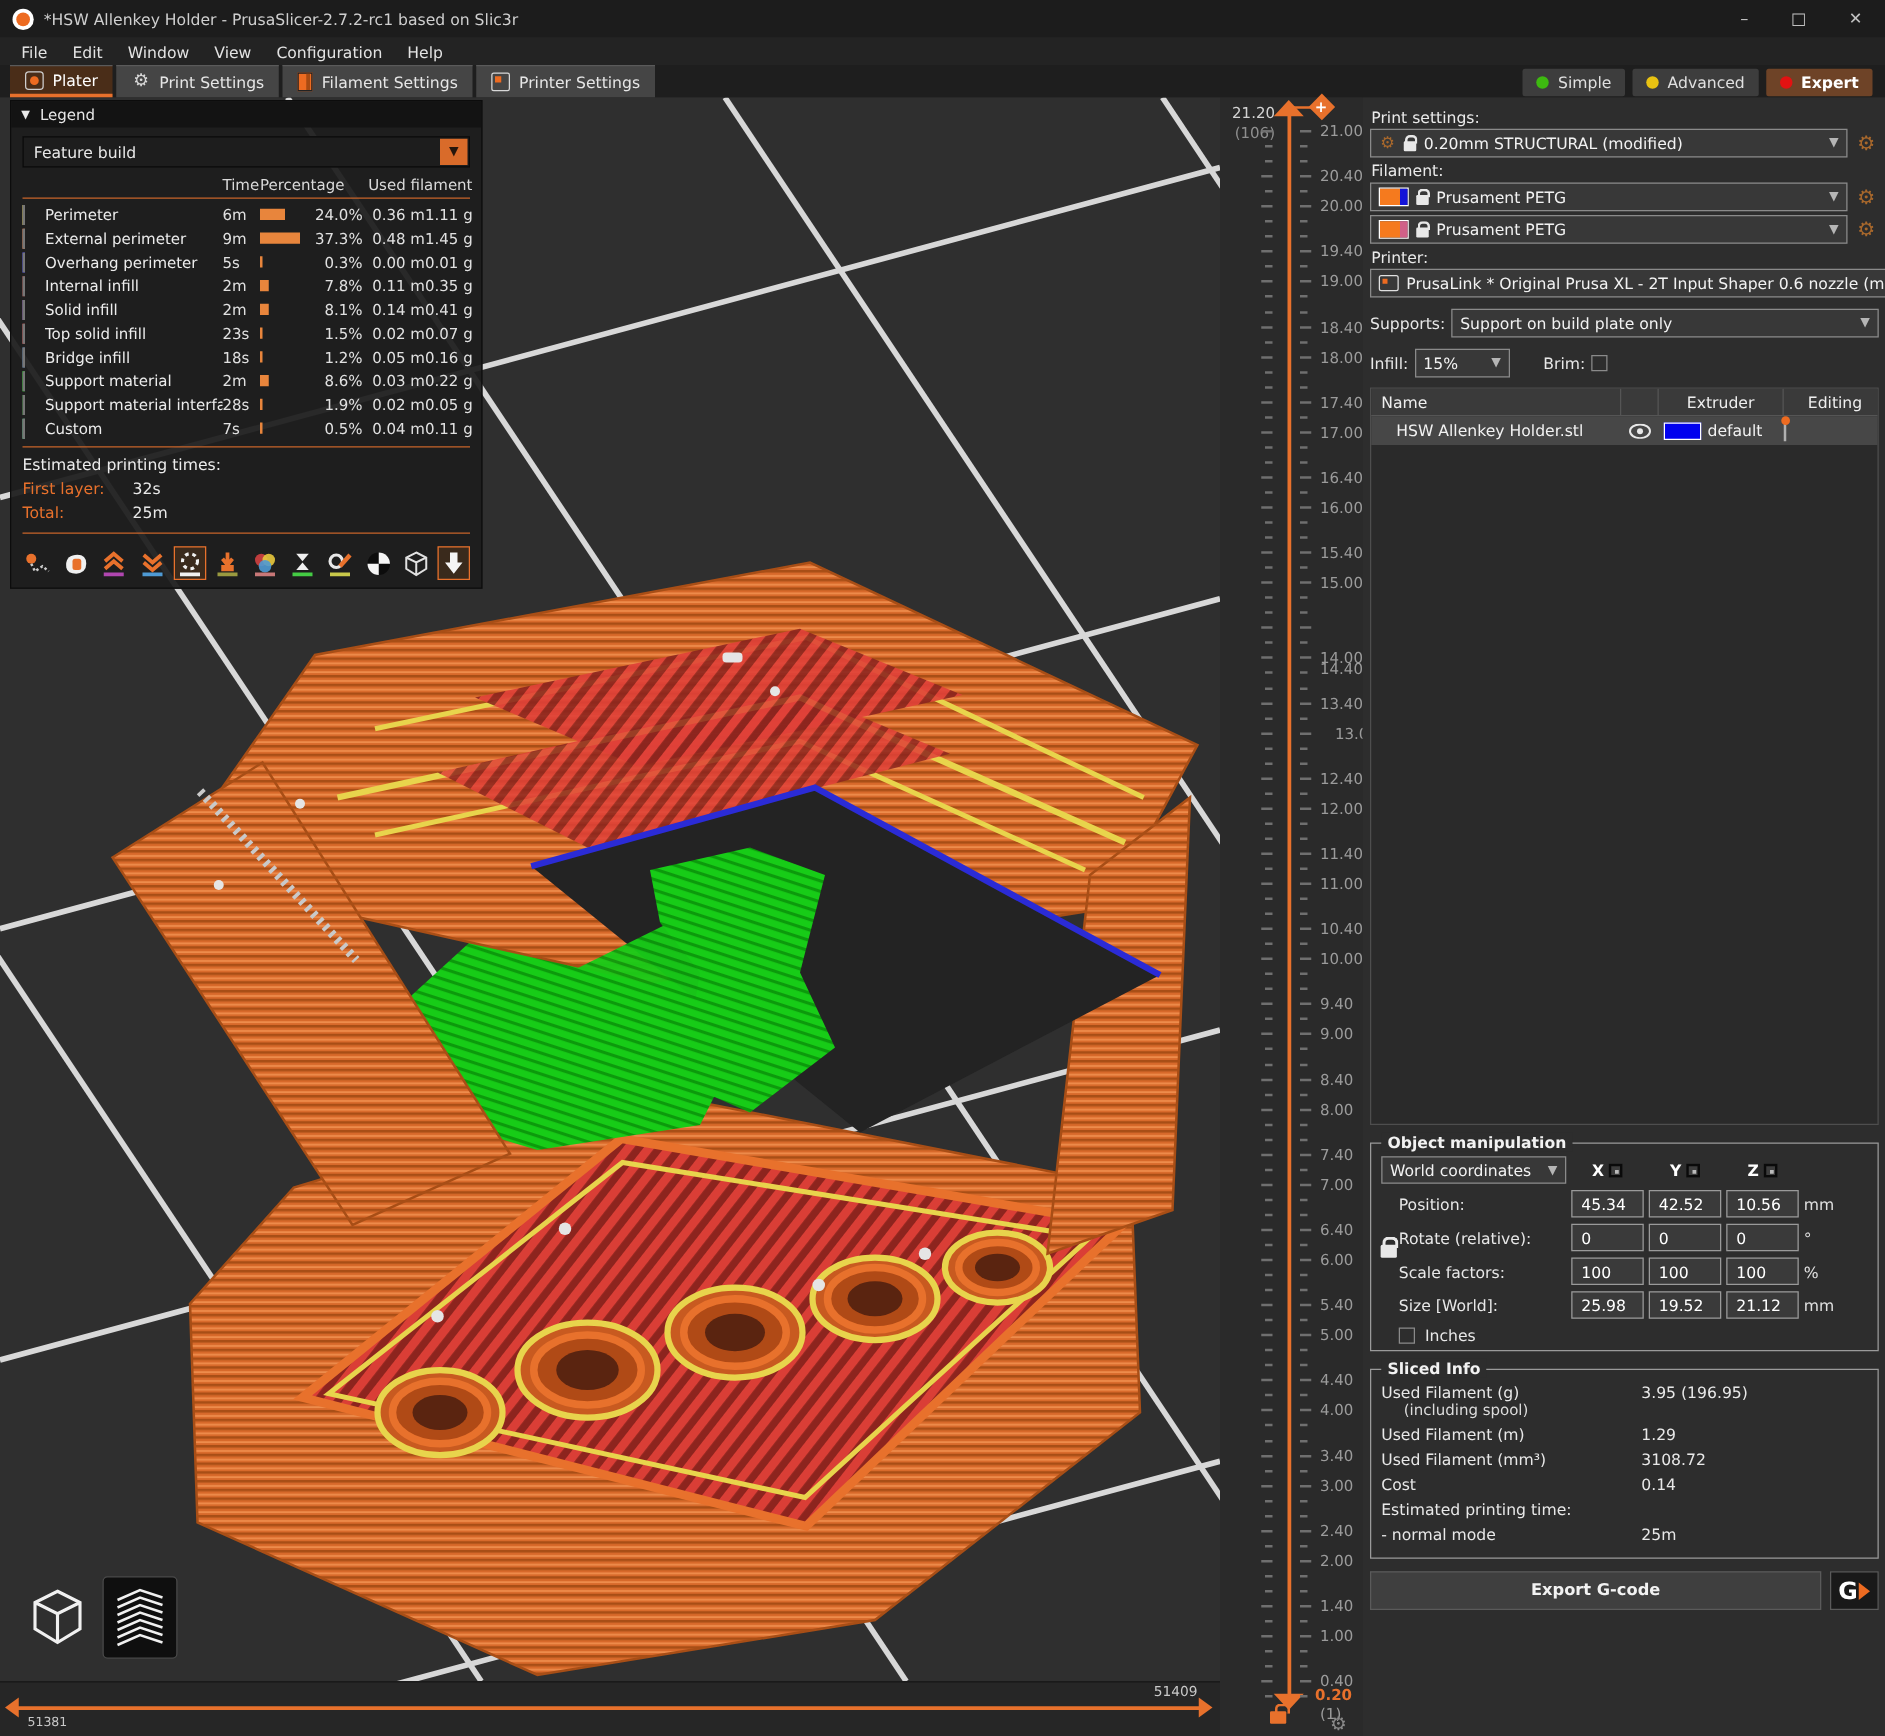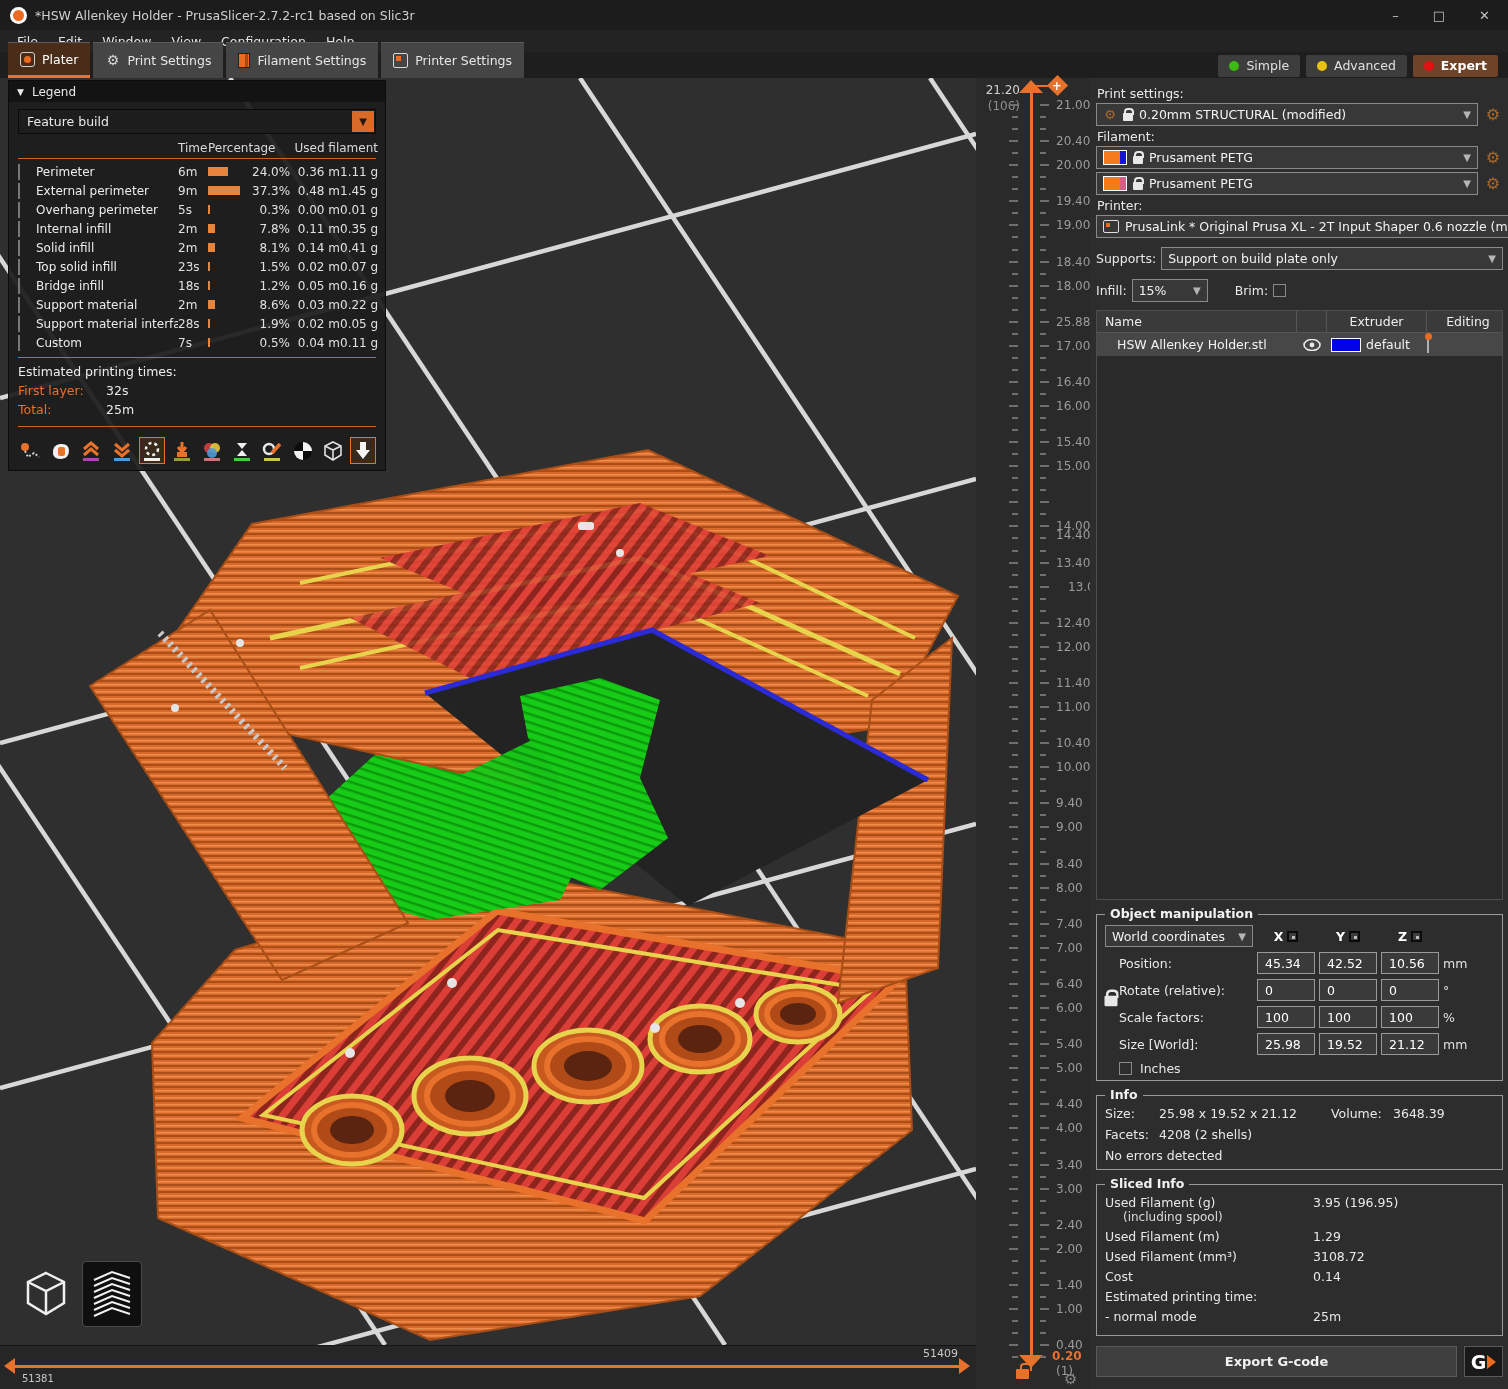--- a/index.html
+++ b/index.html
@@ -11,21 +11,21 @@
   .appicon { width:17px; height:17px; border-radius:50%; background:#fff; position:relative; overflow:hidden; margin-right:8px; flex:0 0 auto;}
   .appicon::after { content:""; position:absolute; left:3px; top:3px; width:11px; height:11px; border-radius:50%; background:#ED6B21; }
   .title-text { color:#cfcfcf; font-size:12.5px; }
   .winbtns { margin-left:auto; display:flex; gap:34px; padding-right:8px; color:#c0c0c0; font-size:13px; }
   .winbtns span { cursor:default; }
 
   .menubar { position:absolute; left:0; top:30px; width:100%; height:22px; background:#232323; display:flex; align-items:center; gap:2px; padding-left:8px; }
   .menu-item { padding:2px 9px; color:#e3e3e3; }
 
   .tabbar { position:absolute; left:0; top:52px; width:100%; height:26px; background:#1e1e1e; display:flex; align-items:flex-end; gap:3px; padding-left:8px; }
-  .tab { height:36px; display:flex; align-items:center; gap:7px; padding:0 12px; background:#454545; color:#e6e6e6; border-top:1px solid #5a5a5a;}
+  .tab { height:26px; display:flex; align-items:center; gap:7px; padding:0 12px; background:#454545; color:#e6e6e6; border-top:1px solid #5a5a5a;}
   .tab.sel { background:#4a2d18; border-bottom:3px solid #E8712C; color:#ffffff; }
   .modes { margin-left:auto; display:flex; gap:6px; align-items:center; padding-right:10px; height:25px;}
   .mode { height:22px; display:flex; align-items:center; gap:7px; background:#3d3d3d; padding:0 11px; color:#e0e0e0; border-radius:2px;}
   .mode.sel { background:#6E4327; color:#fff; font-weight:bold; }
   .dot { width:10px; height:10px; border-radius:50%; }
 
   
   .ticon { width:15px; height:15px; display:inline-block; position:relative; }
   .ticon.plater { border:1px solid #cfcfcf; border-radius:3px; }
   .ticon.plater::after{ content:""; position:absolute; left:3px; top:3px; width:7px; height:7px; border-radius:50%; background:#ED6B21;}
@@ -609,21 +609,21 @@
           <div class="tick" style="left: 64px; top: 194.6px; width: 6px;"></div>
           <div class="tick" style="left: 33px; top: 206.64px; width: 9px;"></div>
           <div class="tick" style="left: 64px; top: 206.64px; width: 9px;"></div>
           <div class="tlabel" style="top: 206.64px;">18.00</div>
           <div class="tick" style="left: 36px; top: 218.68px; width: 6px;"></div>
           <div class="tick" style="left: 64px; top: 218.68px; width: 6px;"></div>
           <div class="tick" style="left: 36px; top: 230.72px; width: 6px;"></div>
           <div class="tick" style="left: 64px; top: 230.72px; width: 6px;"></div>
           <div class="tick" style="left: 33px; top: 242.76px; width: 9px;"></div>
           <div class="tick" style="left: 64px; top: 242.76px; width: 9px;"></div>
-          <div class="tlabel" style="top: 242.76px;">25.88</div>
+          <div class="tlabel" style="top: 242.76px;">17.40</div>
           <div class="tick" style="left: 36px; top: 254.8px; width: 6px;"></div>
           <div class="tick" style="left: 64px; top: 254.8px; width: 6px;"></div>
           <div class="tick" style="left: 33px; top: 266.84px; width: 9px;"></div>
           <div class="tick" style="left: 64px; top: 266.84px; width: 9px;"></div>
           <div class="tlabel" style="top: 266.84px;">17.00</div>
           <div class="tick" style="left: 36px; top: 278.88px; width: 6px;"></div>
           <div class="tick" style="left: 64px; top: 278.88px; width: 6px;"></div>
           <div class="tick" style="left: 36px; top: 290.92px; width: 6px;"></div>
           <div class="tick" style="left: 64px; top: 290.92px; width: 6px;"></div>
           <div class="tick" style="left: 33px; top: 302.96px; width: 9px;"></div>
@@ -974,32 +974,20 @@
               <div class="field">21.12</div>
               <div class="unit">mm</div>
             </div>
           </div>
         <div class="inches">
           <span class="checkbox"></span>
           <span>Inches</span>
         </div>
       </div>
 
-      <div class="fieldset">
-        <div class="fs-title">Info</div>
-        <div class="info-grid">
-          <div>Size:</div>
-          <div>25.98 x 19.52 x 21.12</div>
-          <div>Volume:</div>
-          <div>3648.39</div>
-          <div>Facets:</div>
-          <div style="grid-column:2 / span 3;">4208 (2 shells)</div>
-          <div class="full">No errors detected</div>
-        </div>
-      </div>
 
       <div class="fieldset">
         <div class="fs-title">Sliced Info</div>
         <div>
 
             <div class="sl-row">
               <div>
                 <div>Used Filament (g)</div>
                 <div class="sl-sub">(including spool)</div>
               </div>

